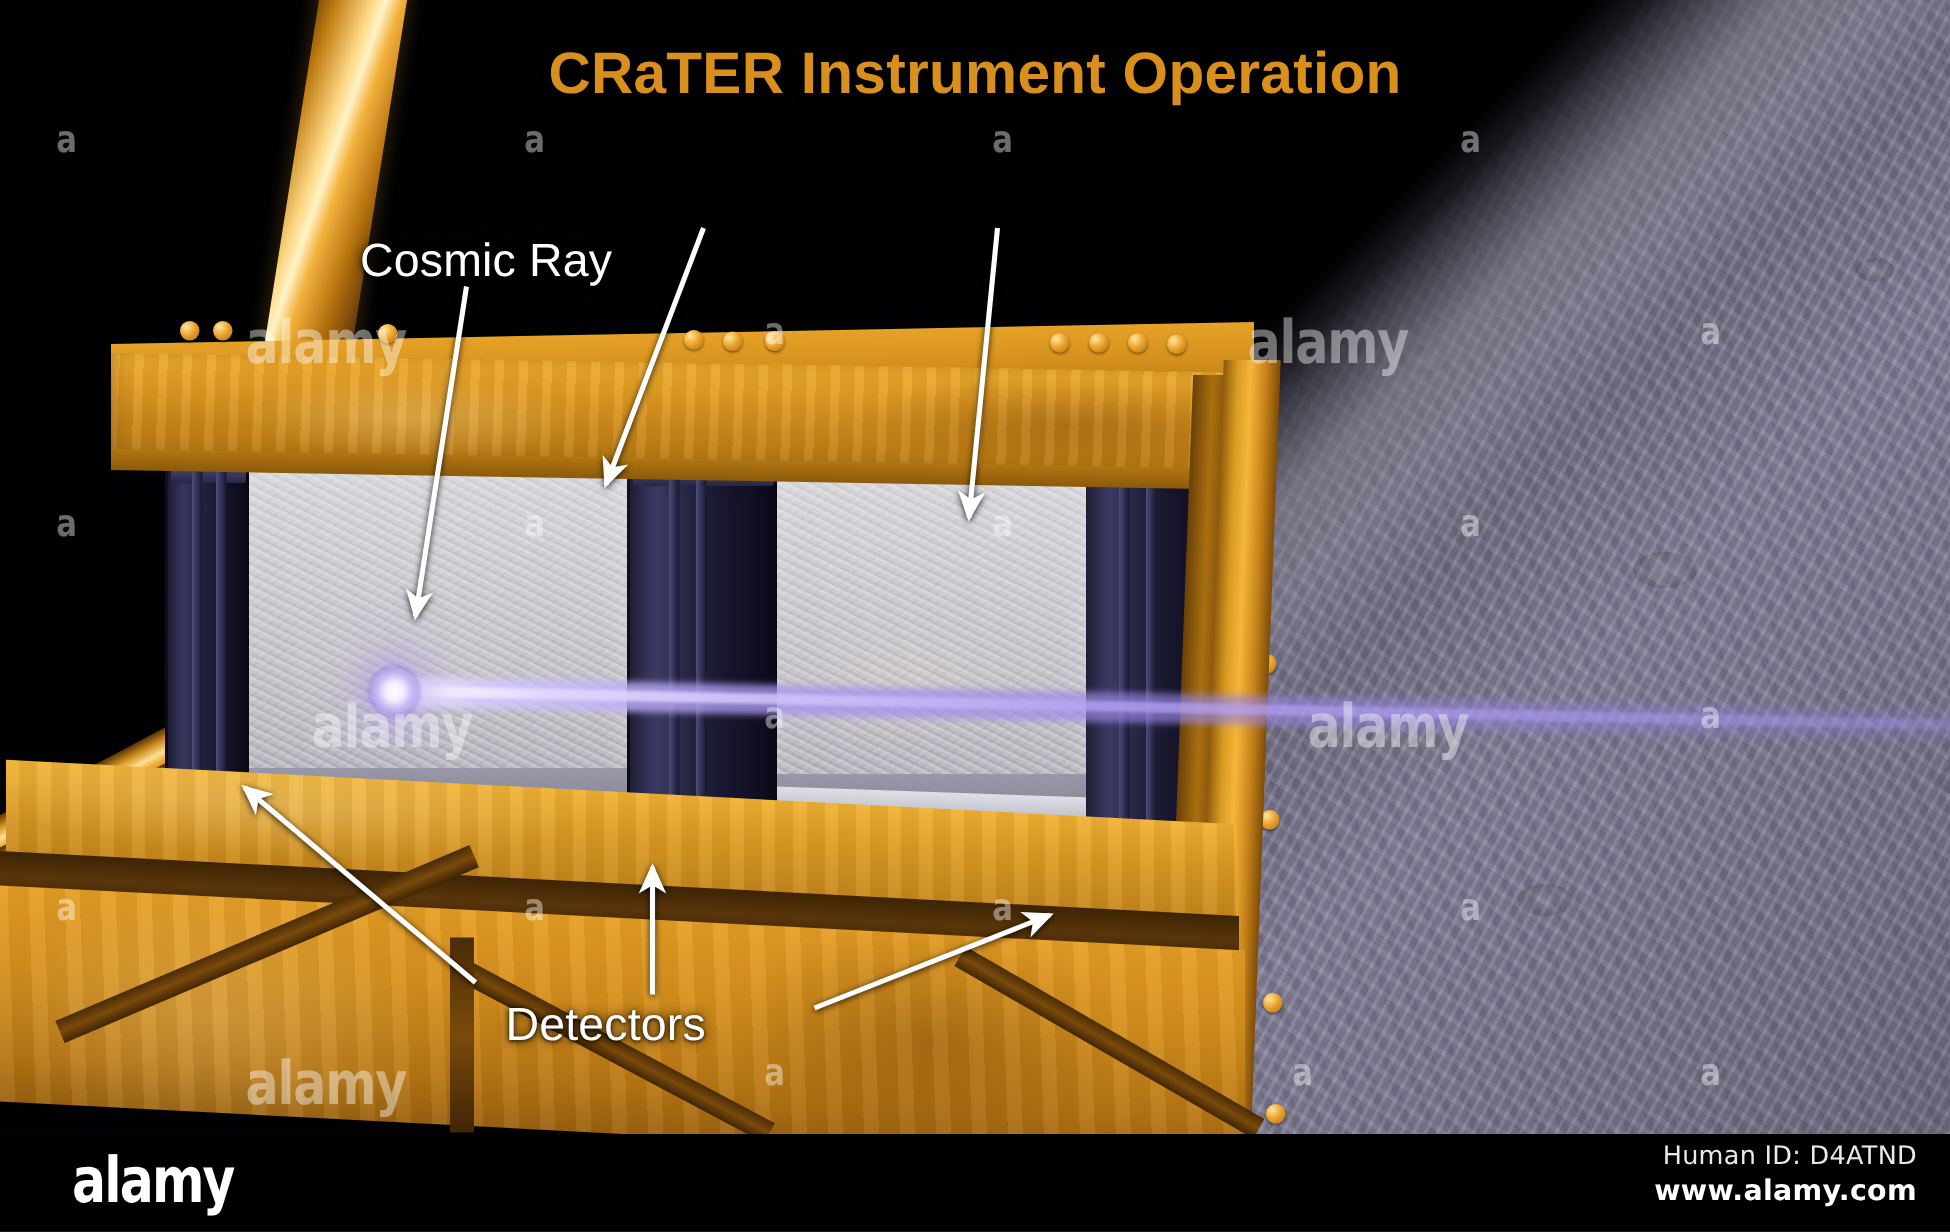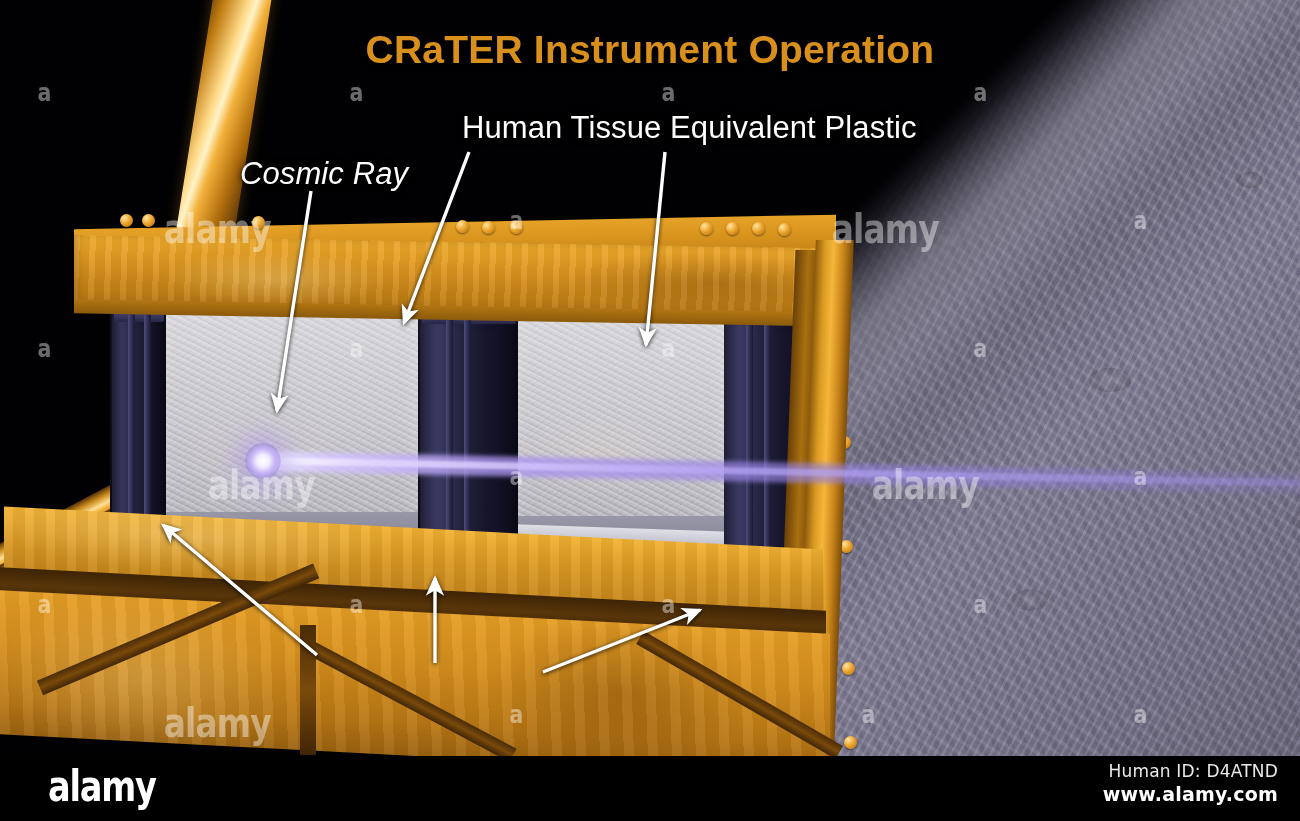--- a/index.html
+++ b/index.html
@@ -324,21 +324,21 @@
     position:absolute;
     left:0; top:28px; width:1300px;
     text-align:center;
     color:#d98f1c;
     font-size:39px;
     font-weight:bold;
     letter-spacing:.2px;
     text-shadow:0 2px 5px rgba(0,0,0,.9);
   }
   #label-hte{ left:462px; top:110px; font-size:31px; }
-  #label-cosmic{ left:240px; top:156px; font-size:31px;font-style:italic; }
+  #label-cosmic{ left:240px; top:156px; font-size:31px; }
   #label-detectors{ left:337px; top:665px; font-size:31px; }
 
   svg.ann{position:absolute;left:0;top:0;width:1300px;height:756px;overflow:visible;pointer-events:none;}
 
   
   .wm-layer{position:absolute;inset:0;pointer-events:none;}
   .wm{
     position:absolute;
     color:rgba(255,255,255,.42);
     font-weight:bold;
@@ -482,24 +482,24 @@
         <line x1="469" y1="152" x2="404" y2="323"></line>
         <line x1="665" y1="152" x2="646" y2="345"></line>
         <line x1="317" y1="655" x2="163" y2="525"></line>
         <line x1="435" y1="663" x2="435" y2="578"></line>
         <line x1="543" y1="672" x2="700" y2="610"></line>
       </g>
     </svg>
 
     <div id="title" class="label">CRaTER Instrument Operation</div>
 
-    <div id="label-hte" class="label">Human Tissue Equivalent Plastic</div>
 
     <div id="label-cosmic" class="label">Cosmic Ray</div>
 
+    <div id="label-detectors" class="label">Detectors</div>
 
     <div class="wm-layer" id="wm-layer">
         <div class="wm small" style="left: 36px; top: 78px;">a</div>
         <div class="wm big" style="left: 152px; top: 206px;">alamy</div>
         <div class="wm small" style="left: 348px; top: 78px;">a</div>
         <div class="wm small" style="left: 508px; top: 206px;">a</div>
         <div class="wm small" style="left: 660px; top: 78px;">a</div>
         <div class="wm big" style="left: 820px; top: 206px;">alamy</div>
         <div class="wm small" style="left: 972px; top: 78px;">a</div>
         <div class="wm small" style="left: 1132px; top: 206px;">a</div>

